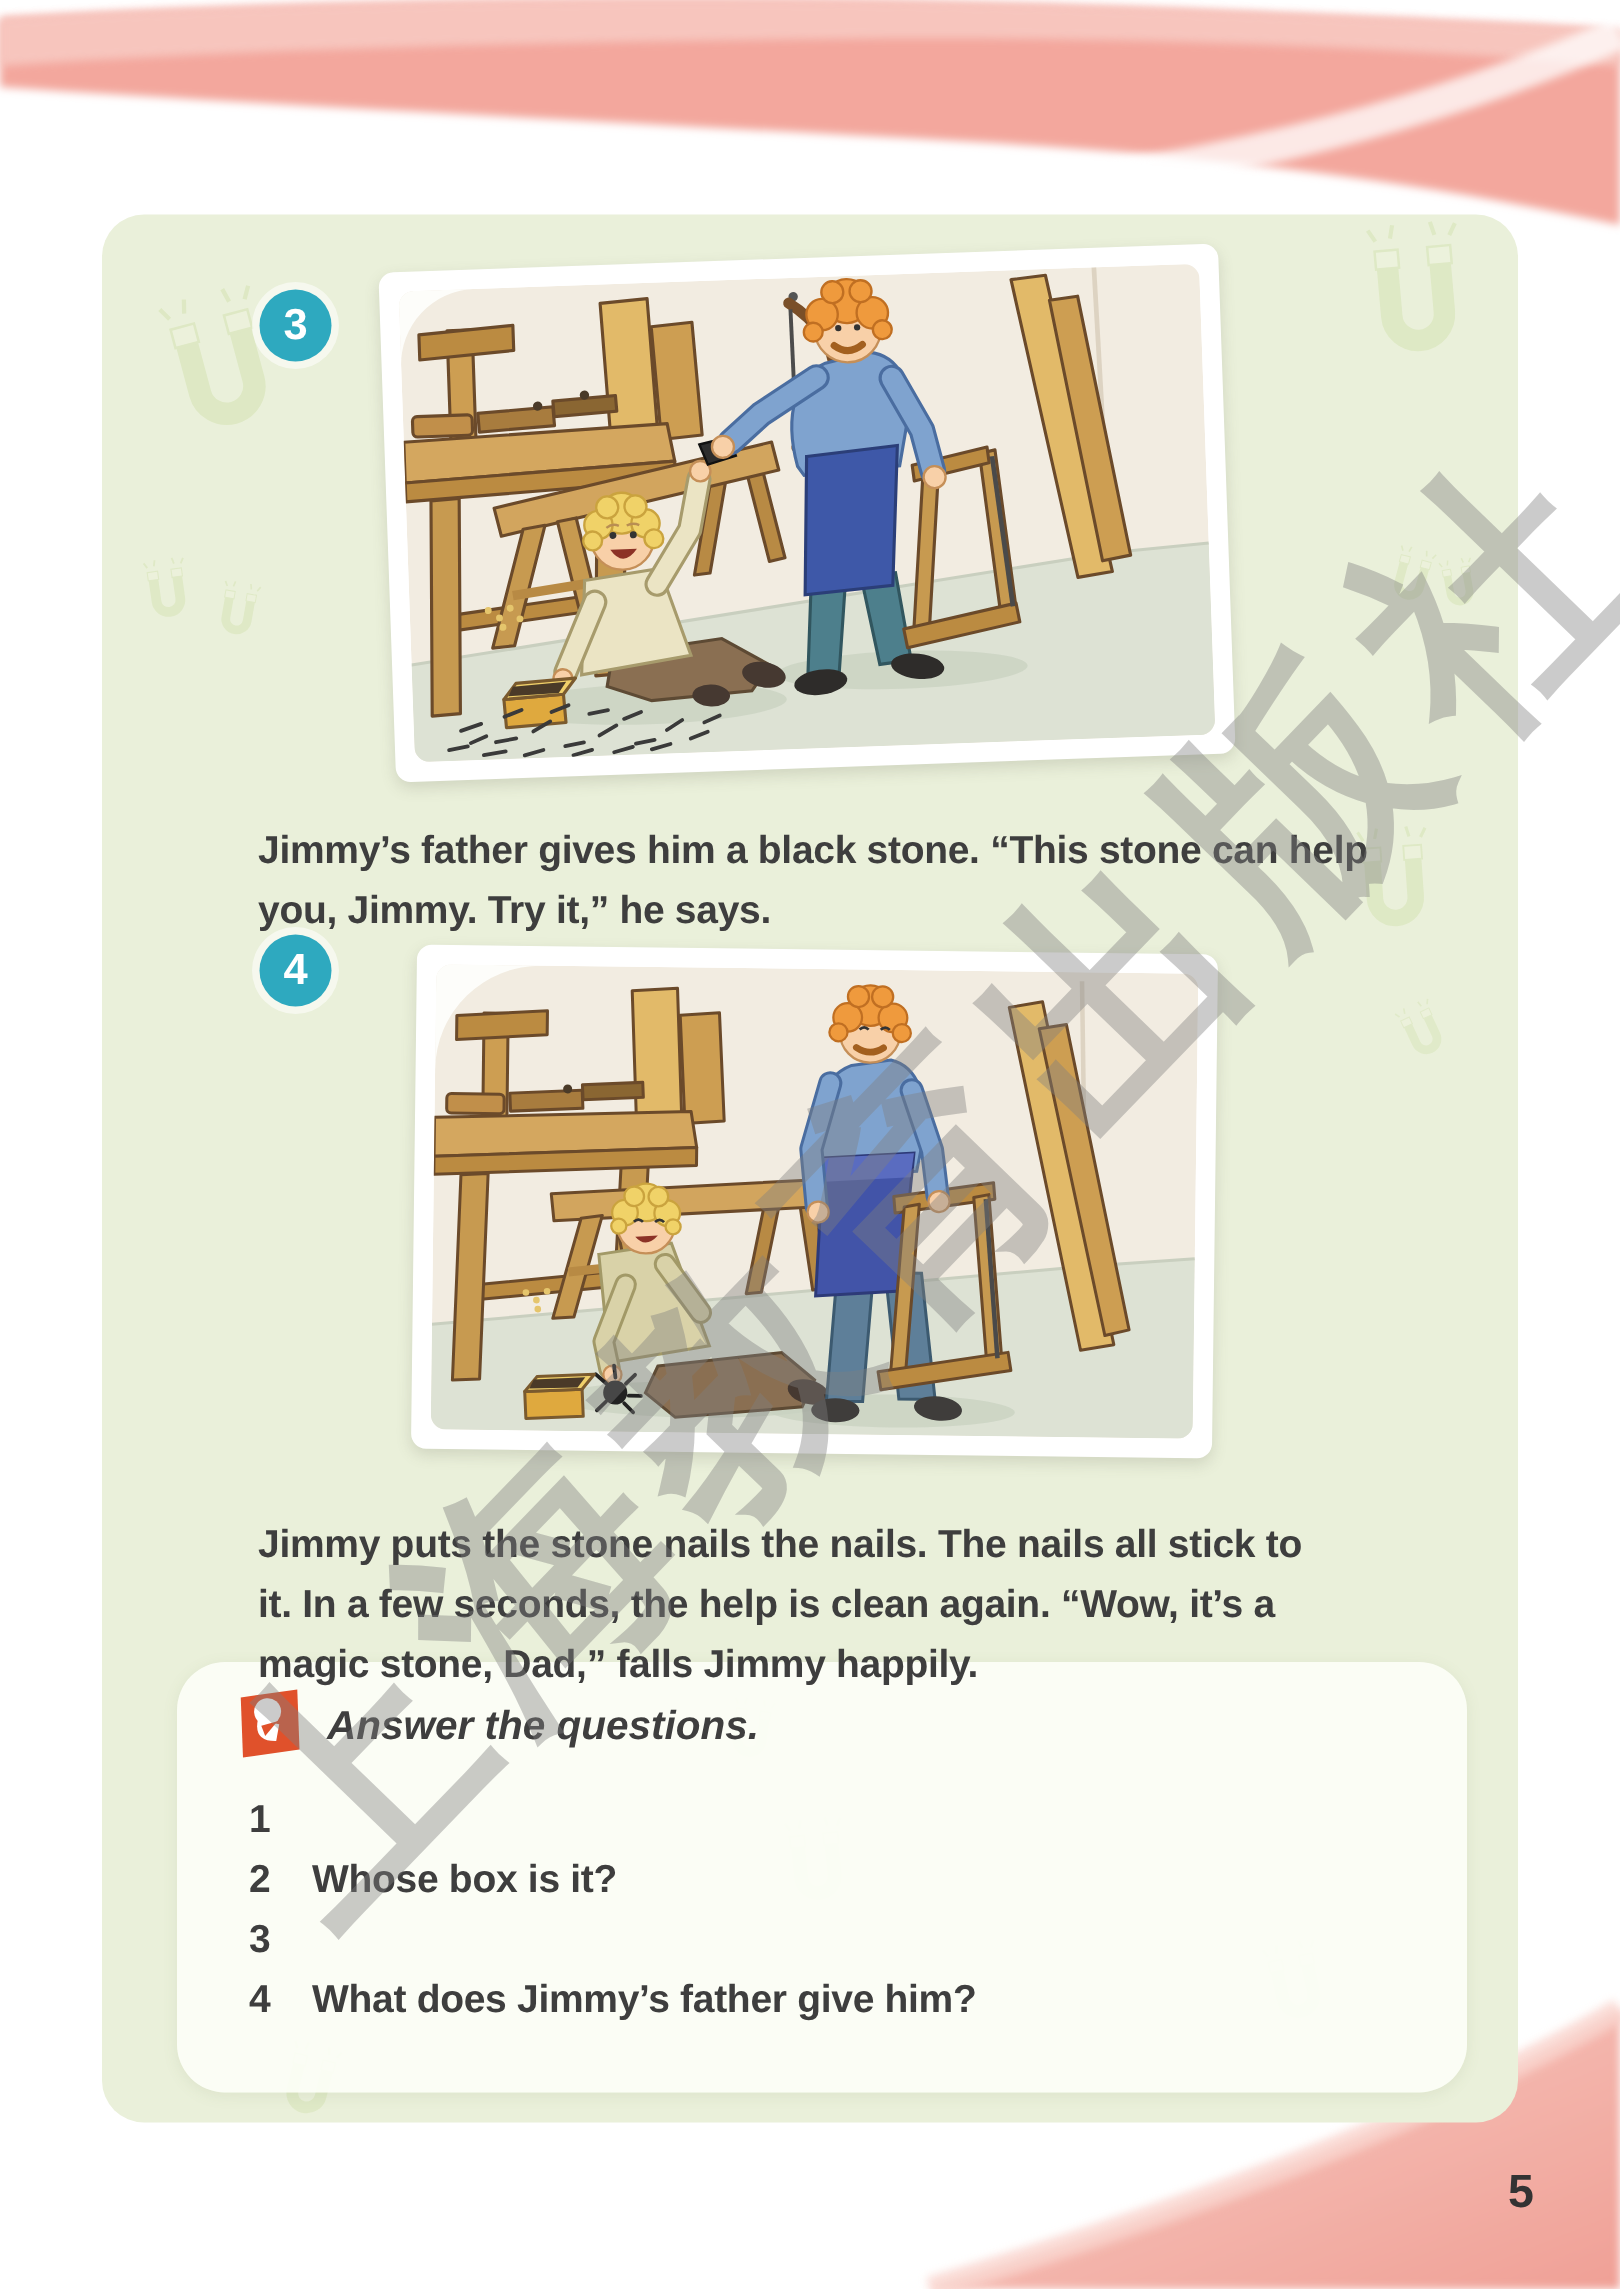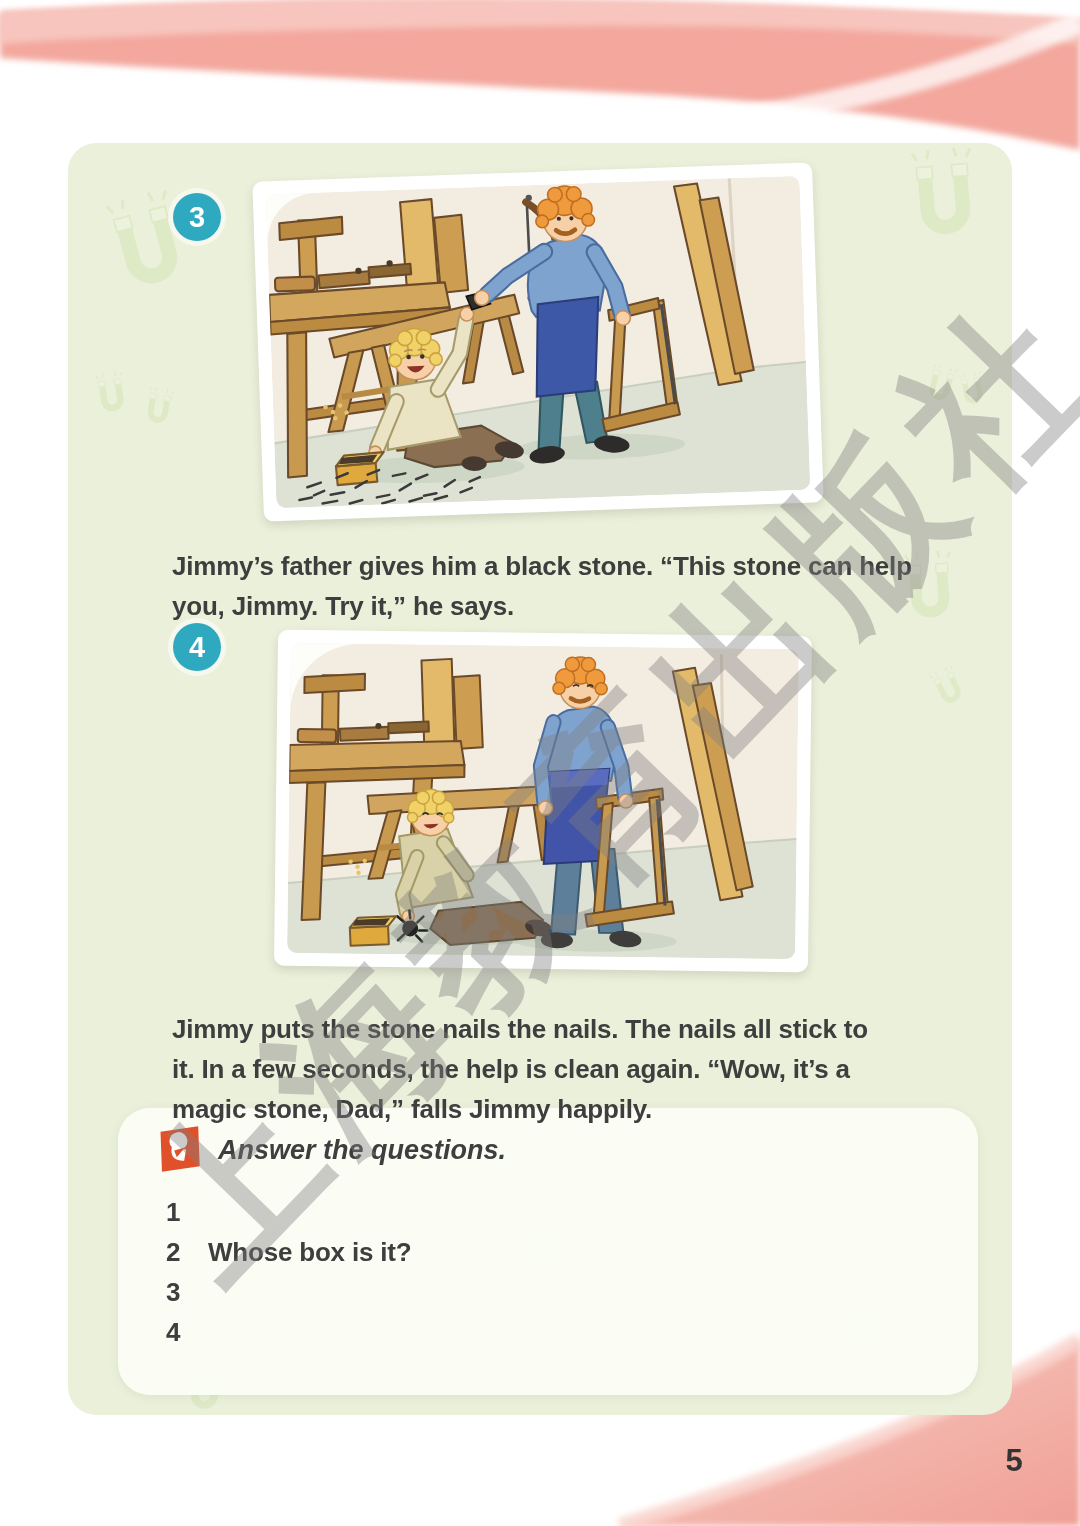--- a/index.html
+++ b/index.html
@@ -410,20 +410,21 @@
         </div>
         <div class="qrow">
           <span class="qnum">2</span>
           <span class="qtext">Whose box is it?</span>
         </div>
         <div class="qrow">
           <span class="qnum">3</span>
         </div>
         <div class="qrow">
           <span class="qnum">4</span>
+          <span class="qtext">What does Jimmy’s father give him?</span>
         </div>
       </div>
     </div>
 
   </div>
 
   <div class="watermark">上海教育出版社</div>
 
   <div class="pagenum">5</div>
 

